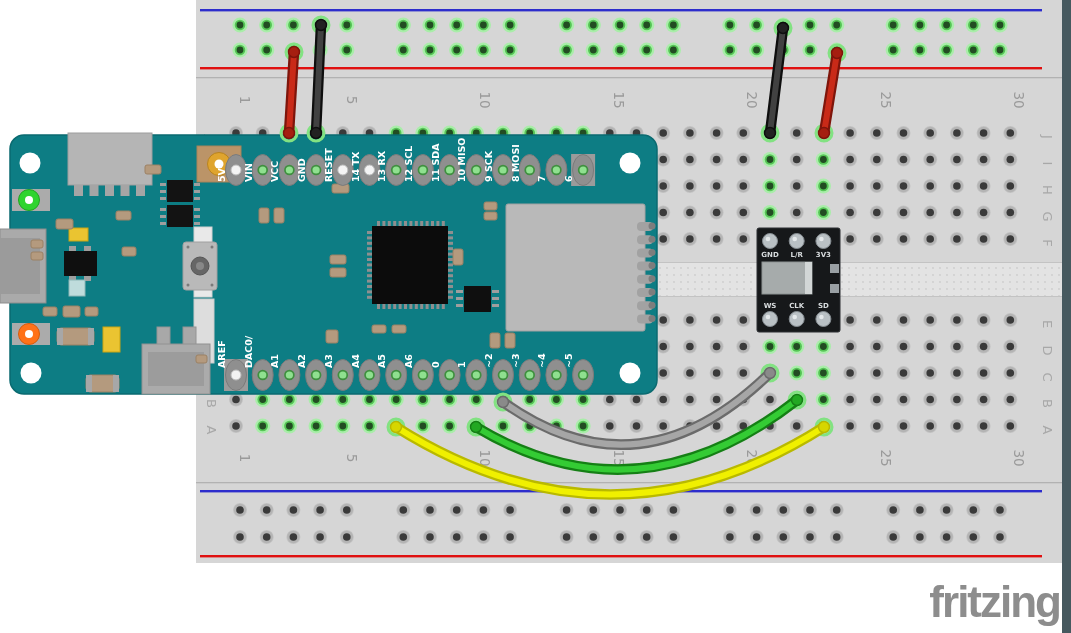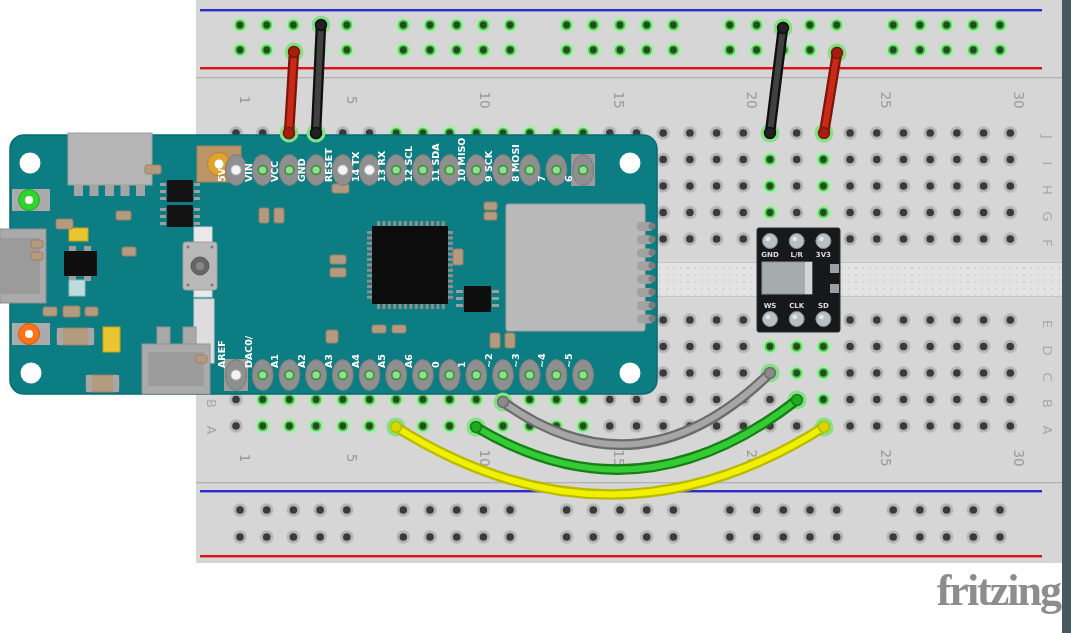--- a/index.html
+++ b/index.html
@@ -1,20 +1,20 @@
 <!DOCTYPE html>
 <html><head>
 <meta charset="utf-8">
 <style>
   html,body{margin:0;padding:0;background:#ffffff;}
   #stage{position:relative;width:1071px;height:633px;overflow:hidden;background:#ffffff;
          font-family:"DejaVu Sans", sans-serif;}
   #scene{position:absolute;left:0;top:0;}
-  #logo{position:absolute;right:11px;bottom:17px;
-        font-family:Liberation Serif, serif;
+  #logo{position:absolute;right:11px;bottom:6px;
+        font-family:Liberation Sans, sans-serif;
         font-weight:bold;font-size:44px;letter-spacing:-2px;color:#8d8d8d;}
   #right-band{position:absolute;right:0;top:0;width:9px;height:633px;background:#46595f;}
 </style>
 </head>
 <body>
 
 <div id="stage">
   <svg id="scene" width="1071" height="633" viewBox="0 0 1071 633">
     <defs>
       <pattern id="dots" width="7" height="7" patternUnits="userSpaceOnUse">

